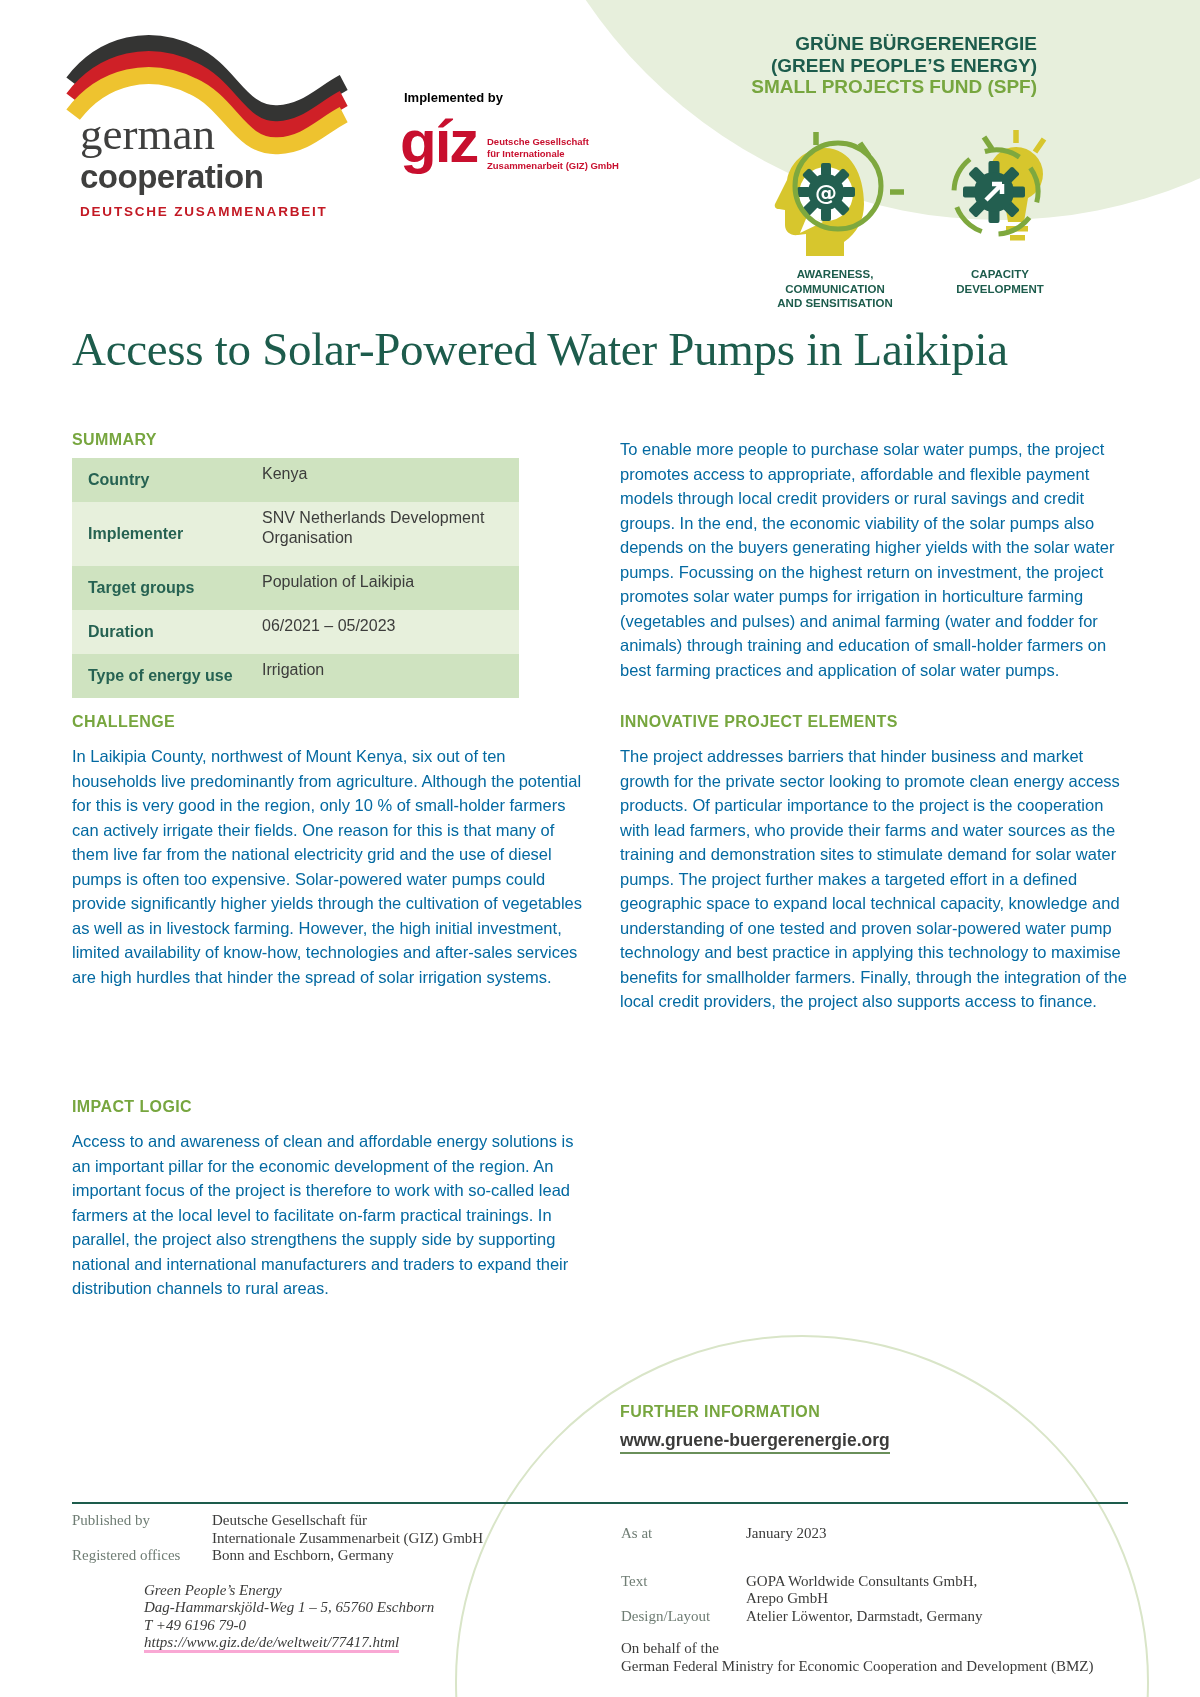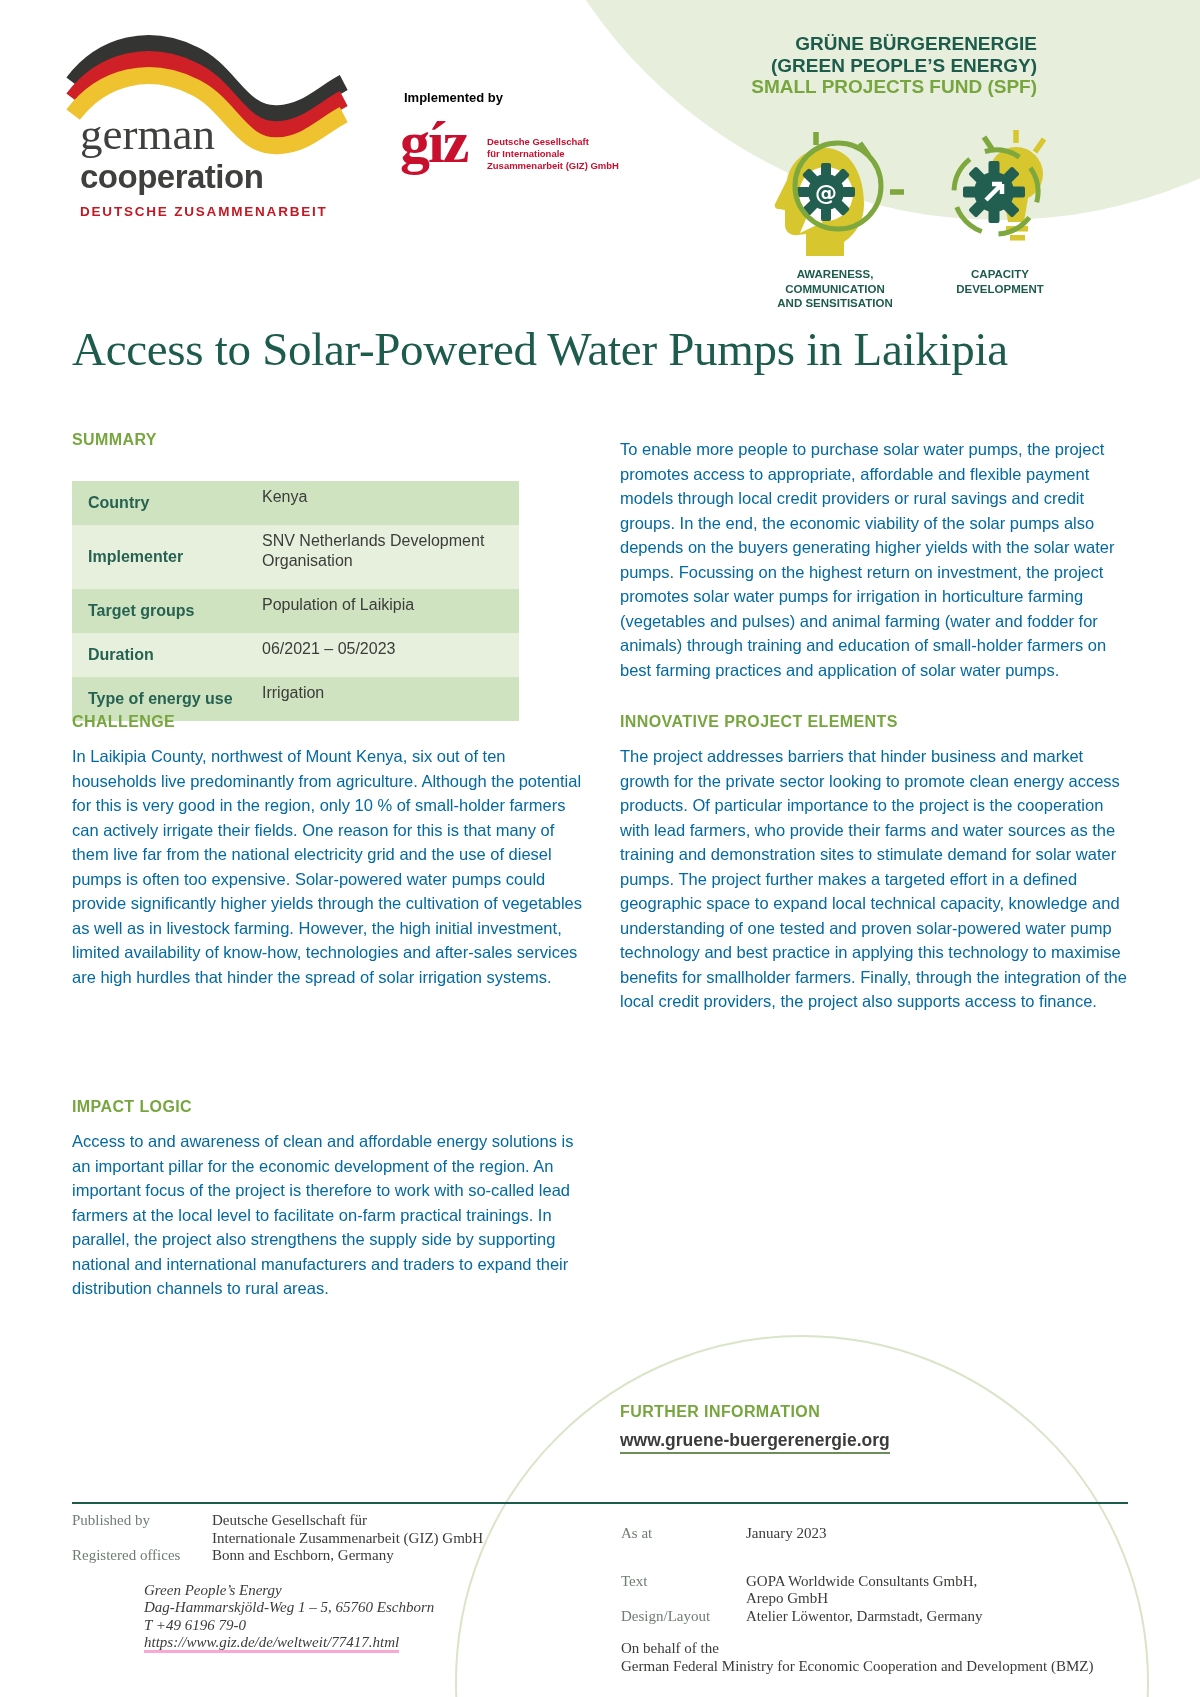--- a/index.html
+++ b/index.html
@@ -12,21 +12,21 @@
   .z{position:absolute;z-index:2;}
 
   
   .gc-flag{left:62px;top:26px;}
   .gc-german{left:80px;top:112px;font-family:"Liberation Serif","DejaVu Serif",serif;
         font-size:45px;line-height:1;color:#3f3f3e;}
   .gc-coop{left:80px;top:160px;font-size:33px;line-height:1;font-weight:bold;color:#3f3f3e;letter-spacing:-.5px;}
   .gc-red{left:80px;top:204px;font-size:13.5px;font-weight:bold;letter-spacing:1.8px;color:#c31924;}
 
   .implemented{left:404px;top:90px;font-size:13px;font-weight:bold;color:#000;}
-  .giz-word{left:400px;top:112px;font-size:60px;line-height:1;font-weight:bold;color:#c80f2e;letter-spacing:-2px;font-family:Liberation Serif, serif;}
+  .giz-word{left:400px;top:112px;font-size:60px;line-height:1;font-weight:bold;color:#c80f2e;letter-spacing:-2px;}
   .giz-desc{left:487px;top:136px;font-size:9.5px;line-height:12px;font-weight:bold;color:#c80f2e;}
 
   .program{right:163px;top:33px;text-align:right;font-weight:bold;font-size:19px;line-height:21.5px;}
   .program .dk{color:#1d5c4c;}
   .program .ol{color:#77a63f;}
 
   .badge{text-align:center;}
   .badge-label{margin-top:5px;font-size:11.5px;line-height:14.5px;font-weight:bold;color:#1d5c4c;}
   .badge1{left:760px;top:130px;width:150px;}
   .badge2{left:930px;top:130px;width:140px;}
@@ -40,21 +40,21 @@
 
   .col-left{left:72px;width:512px;}
   .col-right{left:620px;width:508px;}
   .blk-summary{top:430px;}
   .blk-intro{top:437px;}
   .blk-challenge{top:712px;}
   .blk-innovative{top:712px;}
   .blk-impact{top:1097px;}
   .blk-further{top:1402px;}
 
-  .summary-table{margin-top:31px;width:447px;font-size:16px;line-height:20px;}
+  .summary-table{margin-top:8px;width:447px;font-size:16px;line-height:20px;}
   .srow{display:flex;align-items:center;}
   .srow .lbl{width:174px;flex:none;padding:6px 0 6px 16px;font-weight:bold;color:#266252;}
   .srow .val{flex:1;padding:6px 8px 18px 0;color:#3c3c3b;}
   .srow.dark{background:#cfe3c0;}
   .srow.light{background:#e7f0dc;}
 
   .fi-link{display:inline-block;margin-top:8px;font-size:17.5px;font-weight:bold;color:#3b3b3a;
         text-decoration:none;border-bottom:2px solid #6a8f5a;padding-bottom:1px;cursor:pointer;}
 
   .divider{left:72px;top:1502px;width:1056px;height:2px;background:#1d5c4c;}

